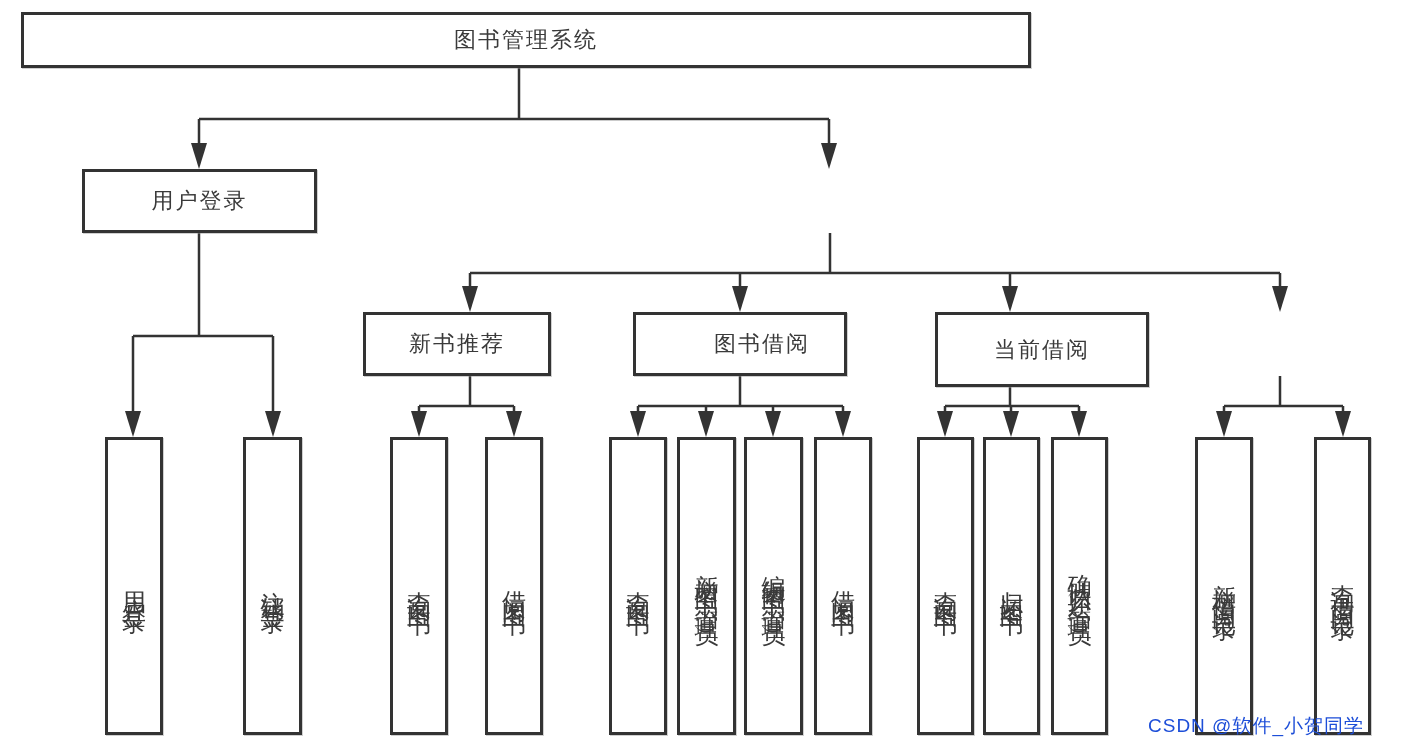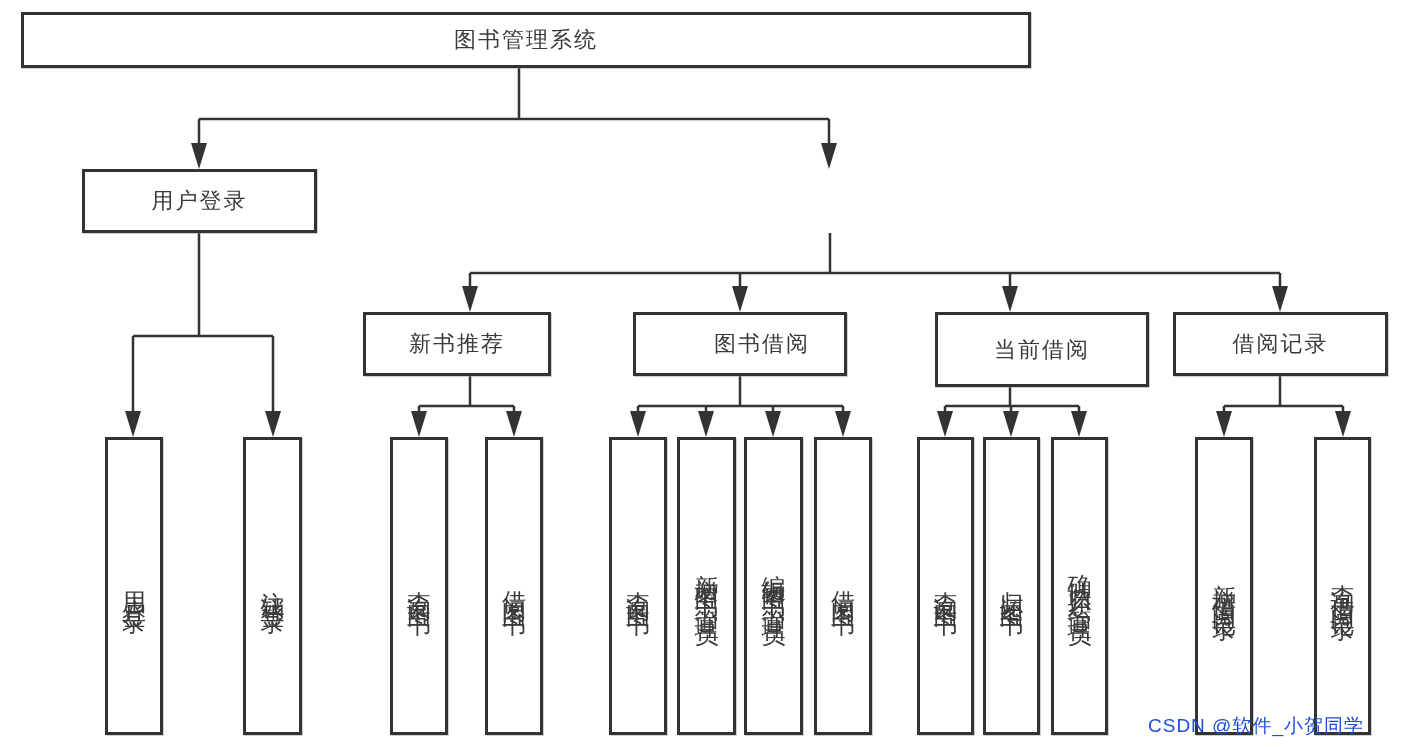--- a/index.html
+++ b/index.html
@@ -113,23 +113,20 @@
 
   <div class="node h" style="left:363px; top:312px; width:188px; height:64px;">
     <span>新书推荐</span>
   </div>
   <div class="node h" style="left:633px; top:312px; width:214px; height:64px;padding-left:44px;">
     <span>图书借阅</span>
   </div>
   <div class="node h" style="left:903px; top:312px; width:214px; height:75px;margin-left:32px;">
     <span>当前借阅</span>
   </div>
-  <div class="node h" style="left:1173px; top:312px; width:215px; height:64px;">
-    <span>借阅记录</span>
-  </div>
 
   <div class="node v" style="left:105px; top:437px; width:58px; height:298px;">
     <span>用户登录</span>
   </div>
   <div class="node v" style="left:243px; top:437px; width:59px; height:298px;">
     <span>注销登录</span>
   </div>
 
   <div class="node v" style="left:390px; top:437px; width:58px; height:298px;">
     <span>查询图书</span>

